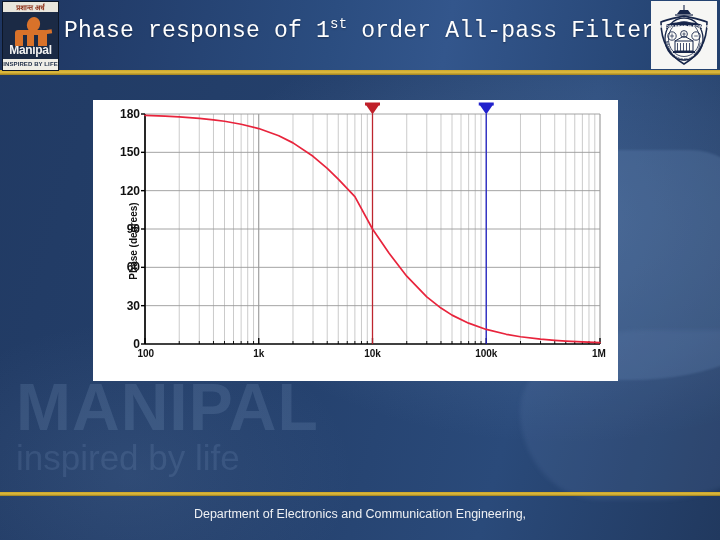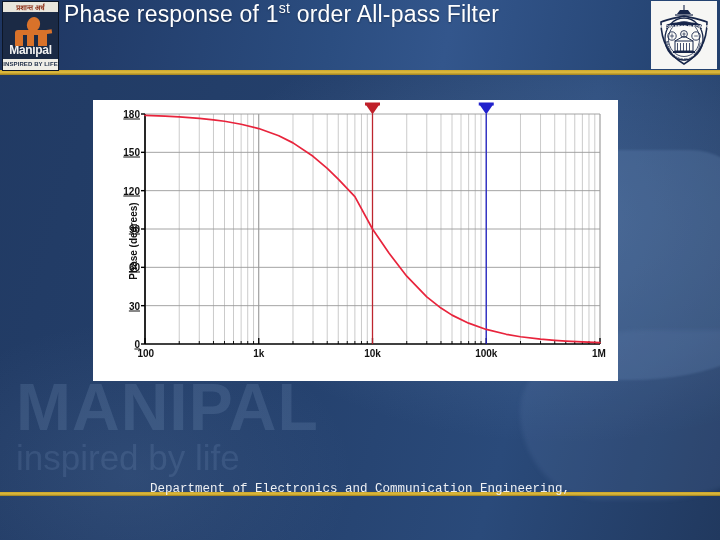--- a/index.html
+++ b/index.html
@@ -166,29 +166,30 @@
     width: 66px; height: 68px;
     background: #f6f6f4;
     z-index: 7;
     display: flex;
     align-items: center;
     justify-content: center;
   }
 
   .slide-title {
     position: absolute;
-    left: 64px; right: 74px; top: 0;
-    text-align: left;
+    left: 64px; right: 74px; top: 16px;
+    text-align: right;
     color: #ffffff;
     font-size: 23px;
     font-weight: normal;
     letter-spacing: 0.2px;
     text-shadow: 0 1px 2px rgba(0,0,0,0.35);
     z-index: 7;
     white-space: nowrap;
+    font-family: Liberation Mono, monospace;
   }
   .slide-title sup {
     font-size: 14px;
     vertical-align: super;
   }
 
   
   .chart-panel {
     position: absolute;
     left: 93px; top: 100px;
@@ -216,25 +217,24 @@
     text-align: center;
     font-size: 10px;
     font-weight: bold;
     color: #111;
   }
   .ytick {
     position: absolute;
     right: 100%;
     transform: translateY(-50%);
     padding-right: 5px;
-    font-size: 10px;
+    font-size: 12px;
     font-weight: bold;
     color: #111;
     white-space: nowrap;
-    text-decoration: underline;
   }
   .xtick {
     position: absolute;
     top: 100%;
     transform: translateX(-50%);
     margin-top: 4px;
     font-size: 10px;
     font-weight: bold;
     color: #111;
     white-space: nowrap;
@@ -264,24 +264,24 @@
 
   
   .footer-rule {
     position: absolute;
     left: 0; top: 492px; width: 720px; height: 4px;
     background: linear-gradient(180deg,#c9a52b 0%,#dfbb3e 50%,#9b7d1d 100%);
     z-index: 6;
   }
   .footer {
     position: absolute;
-    left: 0; top: 482px; width: 720px;
+    left: 0; top: 507px; width: 720px;
     text-align: center;
     color: #eef0f3;
-    font-family: Liberation Mono, monospace;
+    font-family: Liberation Sans, sans-serif;
     font-size: 12.5px;
     line-height: 15px;
     z-index: 6;
   }
 </style>
 </head>
 <body>
 
 <div id="slide">
 

